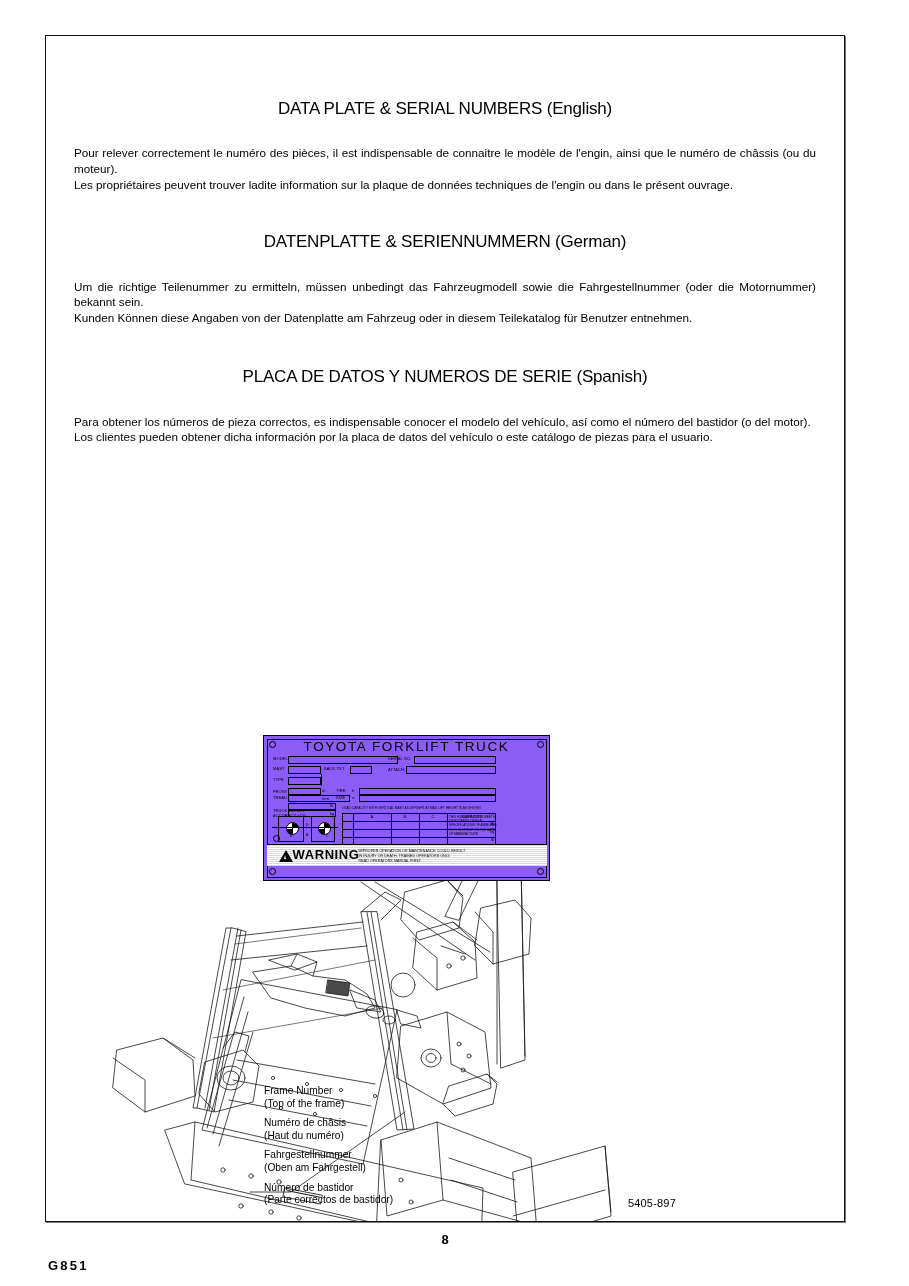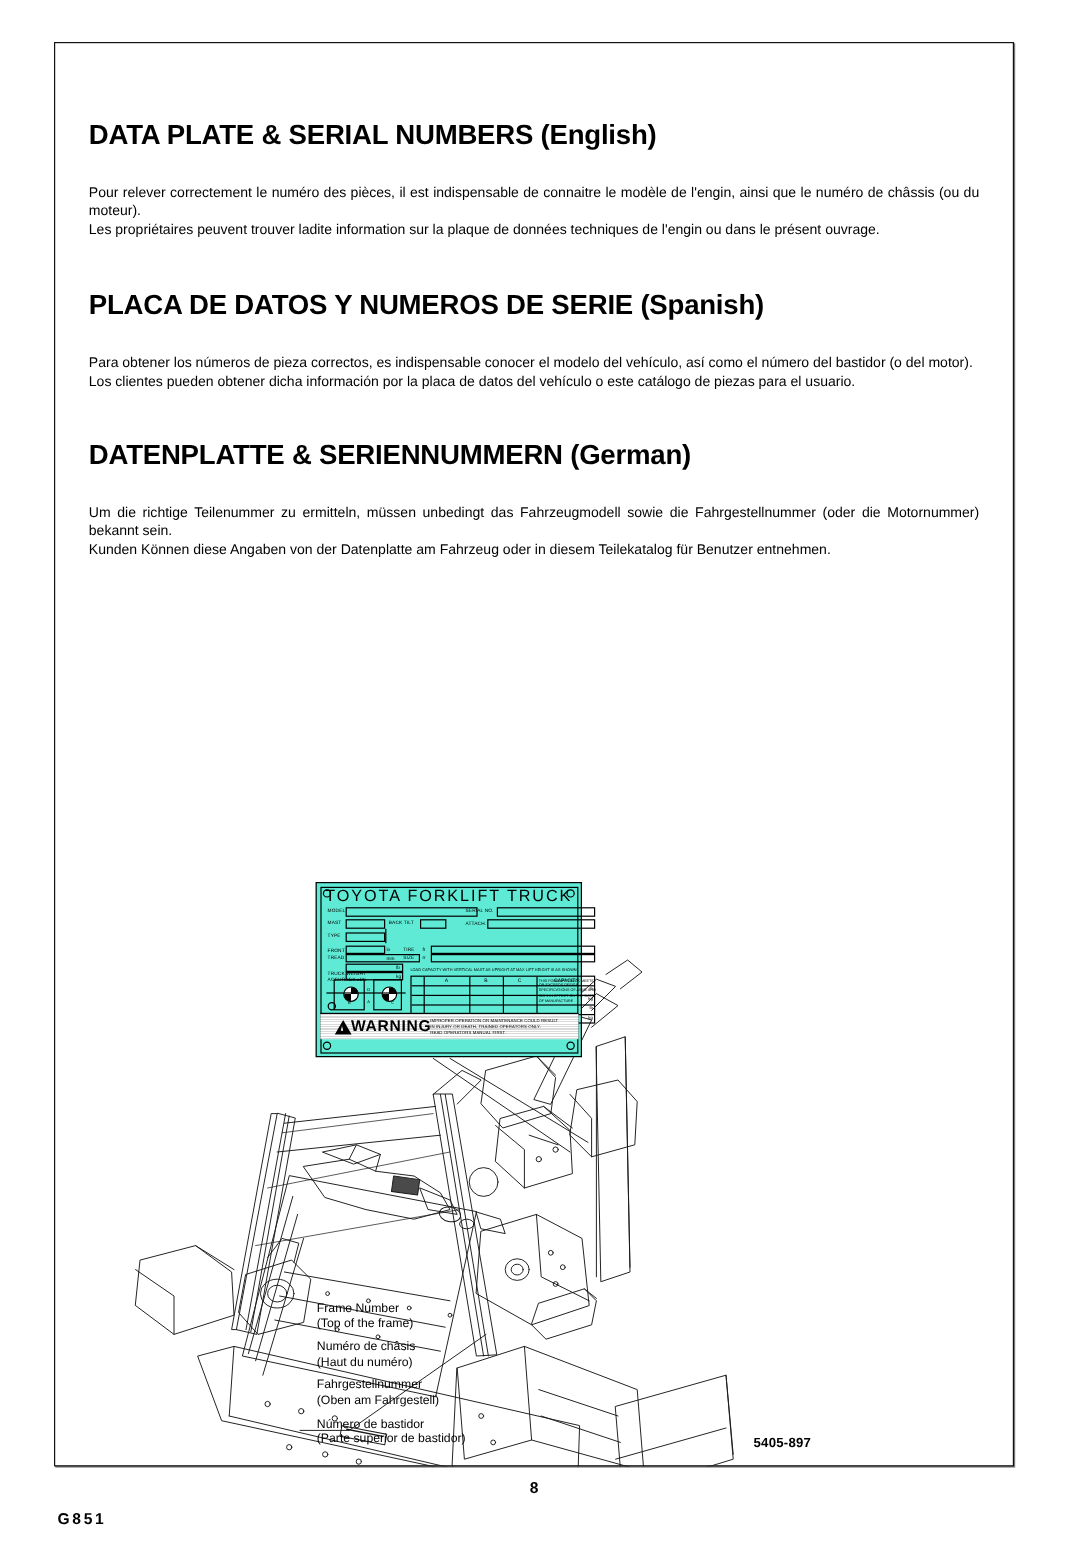--- a/index.html
+++ b/index.html
@@ -32,22 +32,23 @@
   .content {
     position: absolute;
     left: 74px;
     top: 85px;
     width: 742px;
   }
 
   .section { margin-bottom: 6px; }
 
   .sec-title {
-    font-weight: bold;
-    font-size: 23px;
+    text-align: center;
+    font-weight: normal;
+    font-size: 17px;
     letter-spacing: -0.2px;
     margin: 0 0 26px 0;
     line-height: 1.2;
   }
   .section.sec-en .sec-title { margin-top: 14px; }
   .section.sec-fr .sec-title { margin-top: 42px; }
   .section.sec-de .sec-title { margin-top: 40px; }
   .section.sec-es .sec-title { margin-top: 42px; }
 
   .sec-body {
@@ -76,33 +77,33 @@
   #plate-captions { left: 219px; top: 23px; }
   #frame-captions { left: 219px; top: 425px; line-height: 12.6px; }
   #frame-captions .cap-pair { margin-bottom: 7px; }
   #frame-captions .cap-pair:last-child { margin-bottom: 0; }
 
   #figure-number {
     position: absolute;
     right: 169px;
     top: 537px;
     font-size: 11px;
-    font-weight: bold;
+    font-weight: normal;
     letter-spacing: 0.2px;
   }
 
   
   #data-plate {
     position: absolute;
     left: 218px;
     top: 75px;
-    width: 222px;
+    width: 287px;
     height: 146px;
     border: 1.6px solid #000;
-    background: #5eead4;
+    background: #8b5cf6;
     box-sizing: border-box;
     font-size: 3.6px;
     line-height: 1.05;
   }
   #data-plate .inner {
     position: absolute;
     inset: 2.5px;
     border: 1px solid #000;
   }
   .plate-hole {
@@ -282,33 +283,33 @@
     <h2 class="sec-title">DATA PLATE &amp; SERIAL NUMBERS (English)</h2>
   </div>
 
   <div class="section sec-fr">
     <div class="sec-body">
       <p class="just">Pour relever correctement le numéro des pièces, il est indispensable de connaitre le modèle de l'engin, ainsi que le numéro de châssis (ou du moteur).</p>
       <p>Les propriétaires peuvent trouver ladite information sur la plaque de données techniques de l'engin ou dans le présent ouvrage.</p>
     </div>
   </div>
 
+  <div class="section sec-de">
+    <h2 class="sec-title">DATENPLATTE &amp; SERIENNUMMERN (German)</h2>
+    <div class="sec-body">
+      <p class="just">Um die richtige Teilenummer zu ermitteln, müssen unbedingt das Fahrzeugmodell sowie die Fahrgestellnummer (oder die Motornummer) bekannt sein.</p>
+      <p>Kunden Können diese Angaben von der Datenplatte am Fahrzeug oder in diesem Teilekatalog für Benutzer entnehmen.</p>
+    </div>
+  </div>
+
   <div class="section sec-es">
     <h2 class="sec-title">PLACA DE DATOS Y NUMEROS DE SERIE (Spanish)</h2>
     <div class="sec-body">
       <p>Para obtener los números de pieza correctos, es indispensable conocer el modelo del vehículo, así como el número del bastidor (o del motor).</p>
       <p>Los clientes pueden obtener dicha información por la placa de datos del vehículo o este catálogo de piezas para el usuario.</p>
-    </div>
-  </div>
-
-  <div class="section sec-de">
-    <h2 class="sec-title">DATENPLATTE &amp; SERIENNUMMERN (German)</h2>
-    <div class="sec-body">
-      <p class="just">Um die richtige Teilenummer zu ermitteln, müssen unbedingt das Fahrzeugmodell sowie die Fahrgestellnummer (oder die Motornummer) bekannt sein.</p>
-      <p>Kunden Können diese Angaben von der Datenplatte am Fahrzeug oder in diesem Teilekatalog für Benutzer entnehmen.</p>
     </div>
   </div>
 
 </div>
 
 <div id="figure-area">
 
   <svg width="800" height="562" viewBox="0 0 800 562" style="position:absolute;left:0;top:0;">
     <g fill="none" stroke="#1a1a1a" stroke-width="0.8" stroke-linejoin="round" stroke-linecap="round">
 
@@ -534,21 +535,21 @@
     <div class="cap-pair">
       <div>Numéro de châsis</div>
       <div>(Haut du numéro)</div>
     </div>
     <div class="cap-pair">
       <div>Fahrgestellnummer</div>
       <div>(Oben am Fahrgestell)</div>
     </div>
     <div class="cap-pair">
       <div>Número de bastidor</div>
-      <div>(Parte superior de bastidor)</div>
+      <div>(Parte correctos de bastidor)</div>
     </div>
   </div>
 
   <div id="figure-number">5405-897</div>
 
 </div>
 
 <div id="footer-code">G851</div>
 <div id="footer-page">8</div>
 

